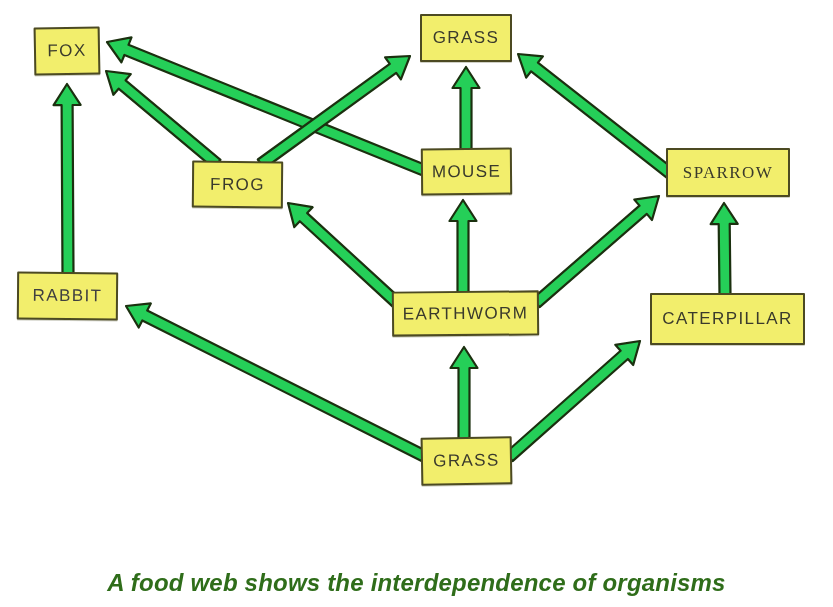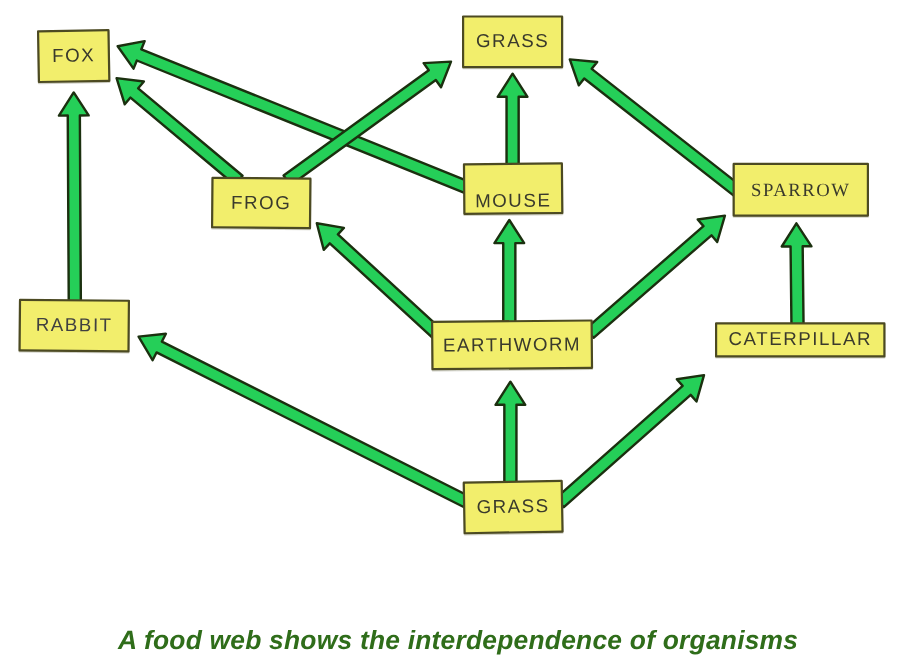--- a/index.html
+++ b/index.html
@@ -70,33 +70,33 @@
   <div id="node-layer">
       <div class="node" style="left: 34px; top: 27px; width: 66px; height: 48px; background: rgb(242, 238, 108); border-color: rgb(76, 74, 34); color: rgb(58, 58, 44); transform: rotate(-1deg);">
         <span>FOX</span>
       </div>
       <div class="node" style="left: 420px; top: 14px; width: 92px; height: 48px; background: rgb(242, 238, 108); border-color: rgb(76, 74, 34); color: rgb(58, 58, 44); transform: rotate(0deg);">
         <span>GRASS</span>
       </div>
       <div class="node" style="left: 192px; top: 161px; width: 91px; height: 47px; background: rgb(242, 238, 108); border-color: rgb(76, 74, 34); color: rgb(58, 58, 44); transform: rotate(0.5deg); text-align: center;">
         <span>FROG</span>
       </div>
-      <div class="node" style="left: 421px; top: 148px; width: 91px; height: 47px; background: rgb(242, 238, 108); border-color: rgb(76, 74, 34); color: rgb(58, 58, 44); transform: rotate(-0.5deg); align-items: flex-end;">
+      <div class="node" style="left: 421px; top: 148px; width: 91px; height: 47px; background: rgb(242, 238, 108); border-color: rgb(76, 74, 34); color: rgb(58, 58, 44); transform: rotate(-0.5deg);">
         <span>MOUSE</span>
       </div>
       <div class="node" style="left: 666px; top: 148px; width: 124px; height: 49px; background: rgb(242, 238, 108); border-color: rgb(76, 74, 34); color: rgb(58, 58, 44); transform: rotate(0deg); font-family: Liberation Serif, serif;">
         <span>SPARROW</span>
       </div>
       <div class="node" style="left: 17px; top: 272px; width: 101px; height: 48px; background: rgb(242, 238, 108); border-color: rgb(76, 74, 34); color: #404040; transform: rotate(0.5deg);">
         <span>RABBIT</span>
       </div>
       <div class="node" style="left: 392px; top: 291px; width: 147px; height: 45px; background: rgb(242, 238, 108); border-color: rgb(76, 74, 34); color: rgb(58, 58, 44); transform: rotate(-0.5deg);">
         <span>EARTHWORM</span>
       </div>
-      <div class="node" style="left: 650px; top: 293px; width: 155px; height: 32px; background: rgb(242, 238, 108); border-color: rgb(76, 74, 34); color: rgb(58, 58, 44); transform: rotate(0deg);">
+      <div class="node" style="left: 650px; top: 293px; width: 155px; height: 52px; background: rgb(242, 238, 108); border-color: rgb(76, 74, 34); color: rgb(58, 58, 44); transform: rotate(0deg);">
         <span>CATERPILLAR</span>
       </div>
       <div class="node" style="left: 421px; top: 437px; width: 91px; height: 48px; background: rgb(242, 238, 108); border-color: rgb(76, 74, 34); color: rgb(58, 58, 44); transform: rotate(-1deg);">
         <span>GRASS</span>
       </div>
     </div>
   <div class="caption" style="color: rgb(47, 109, 26);">A food web shows the interdependence of organisms</div>
 </div>
 
 </body></html>

